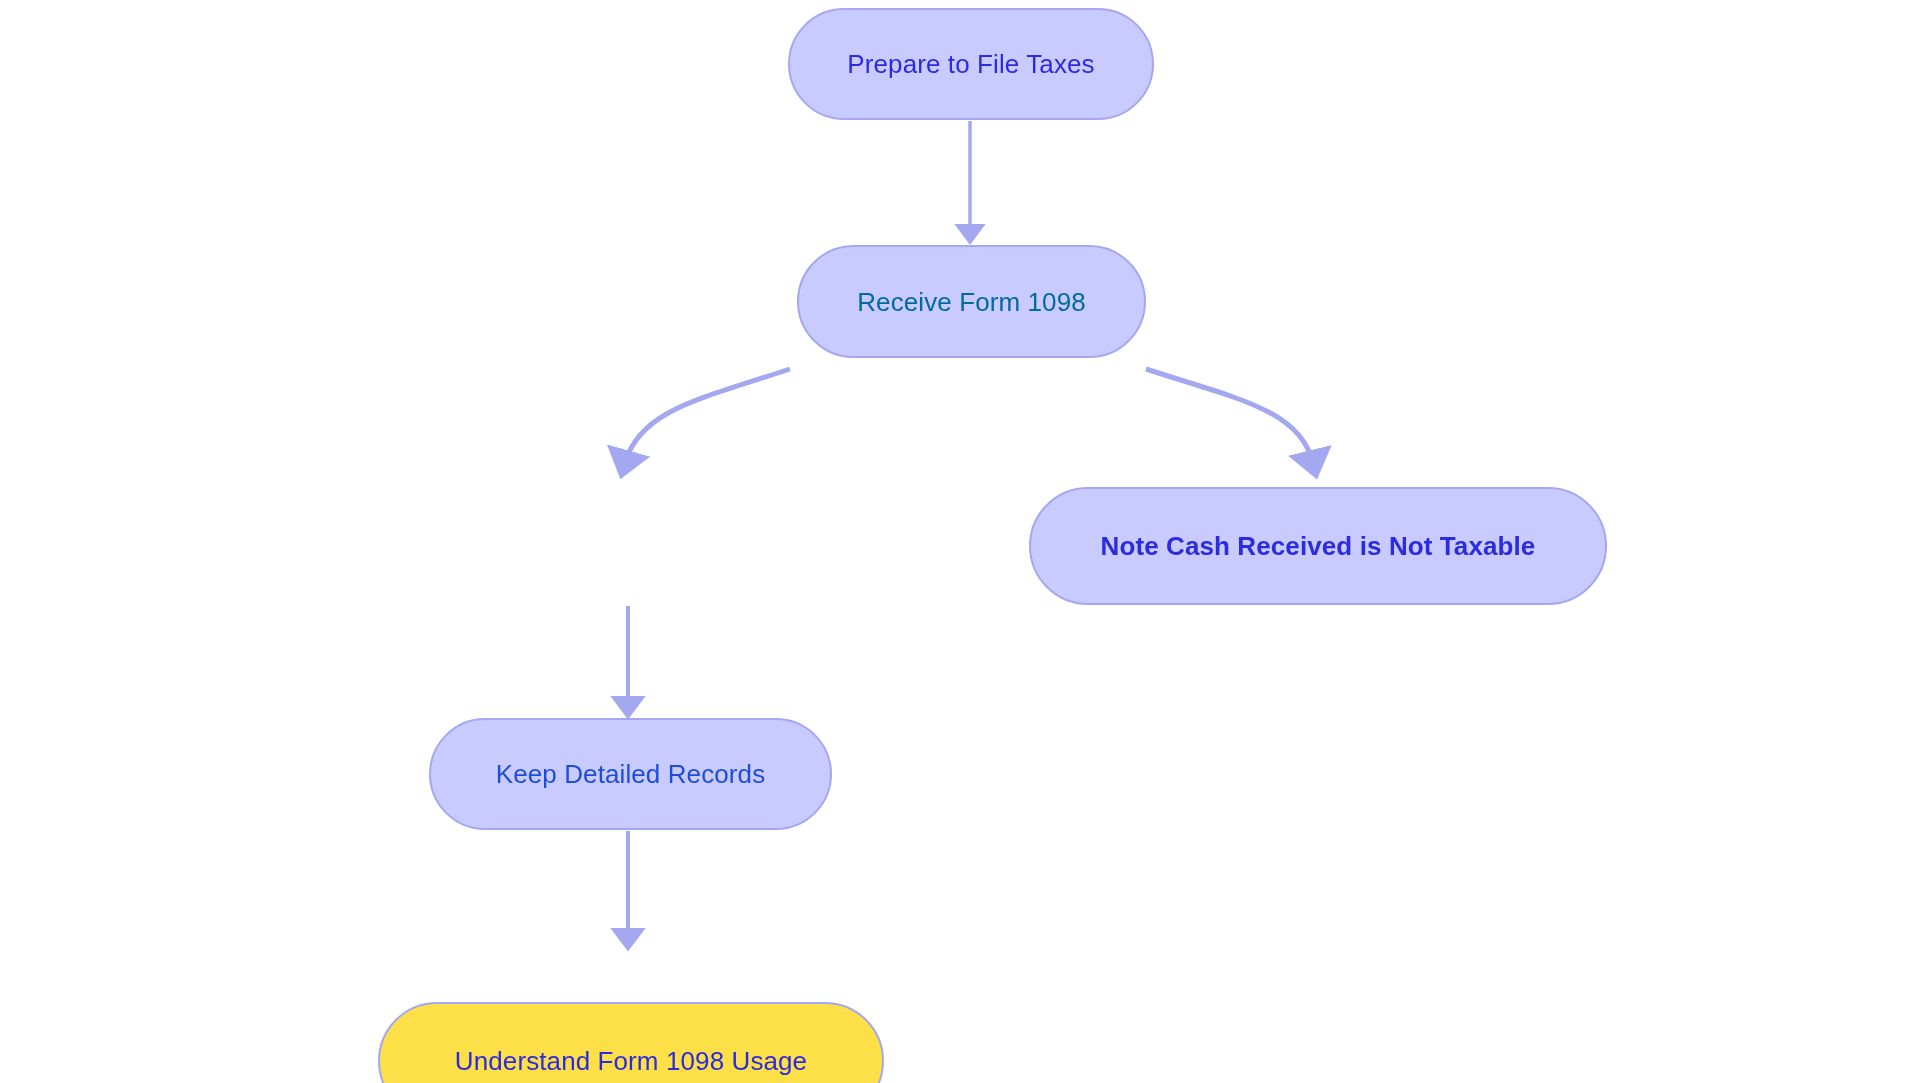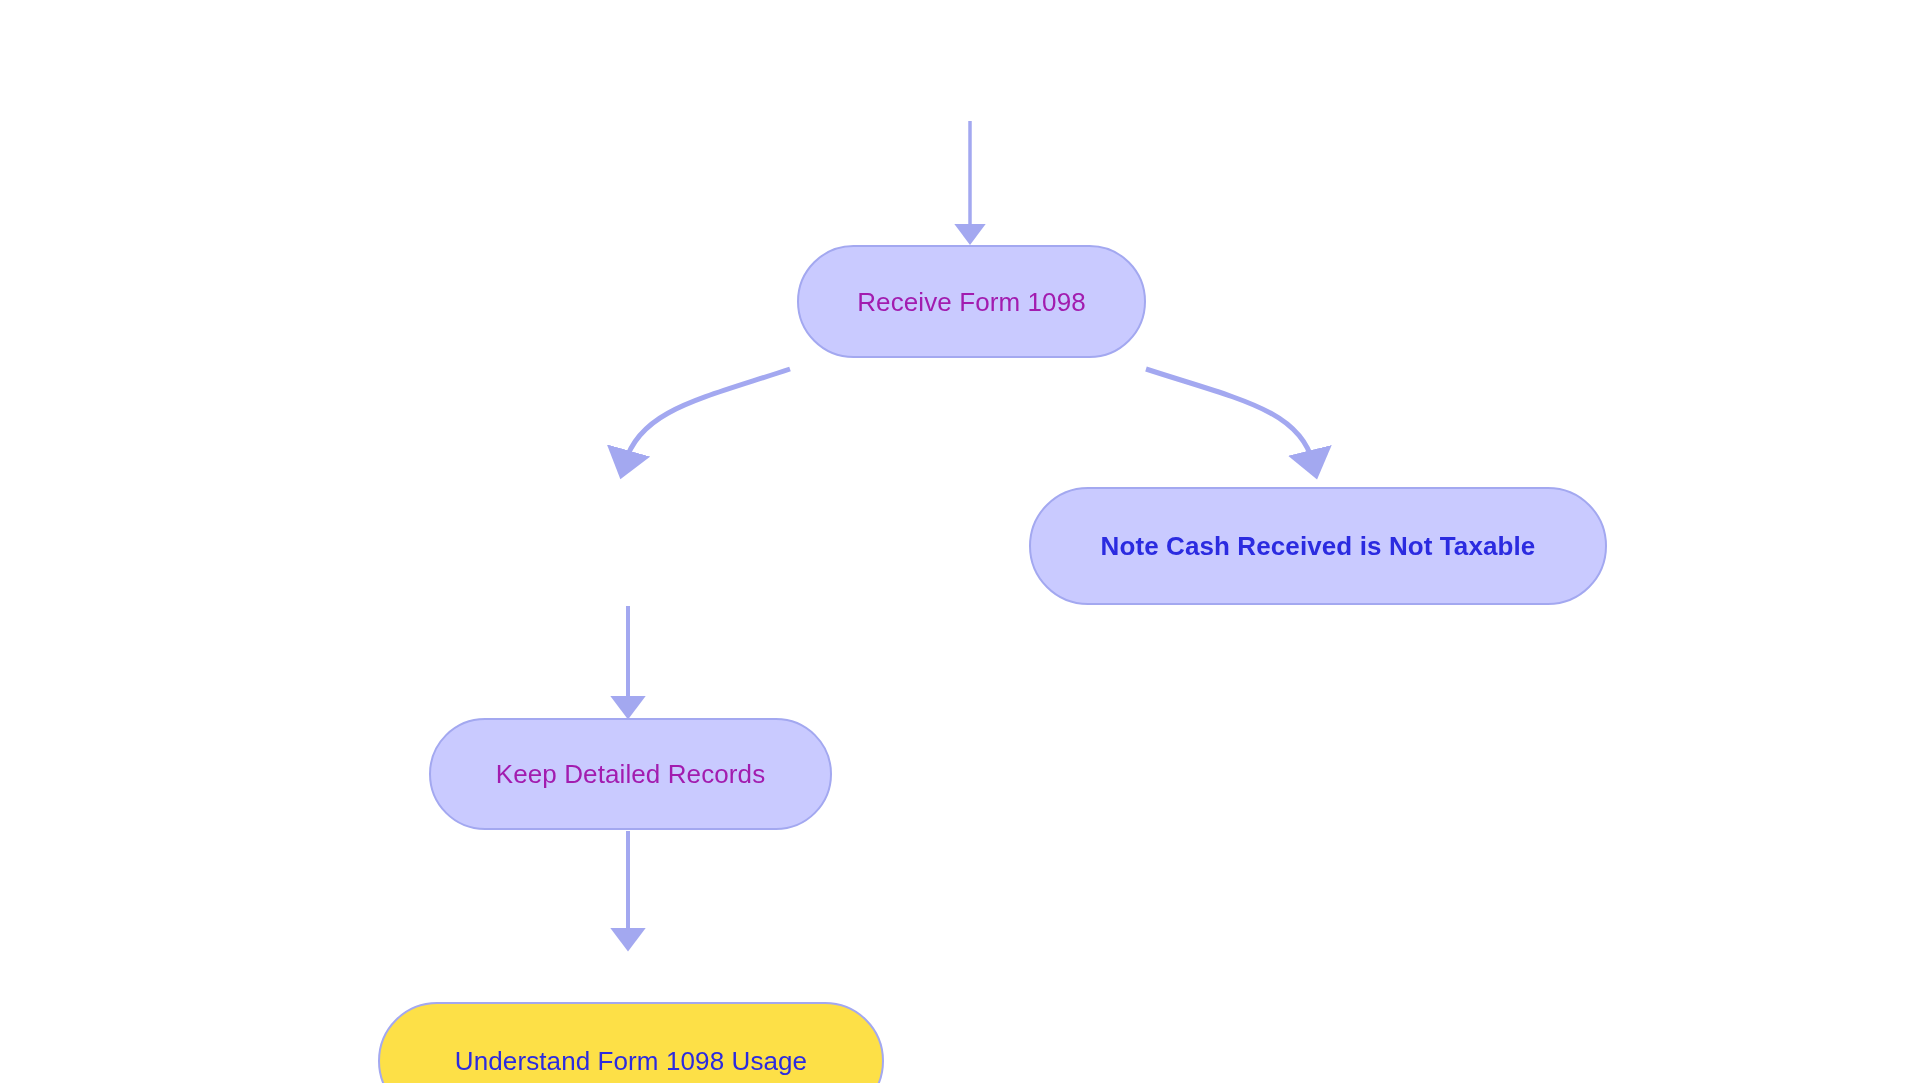--- a/index.html
+++ b/index.html
@@ -65,31 +65,34 @@
 
     <path d="M 790 369 C 700 399 640 410 625 463" fill="none" stroke="#a3a8f0" stroke-width="5" marker-end="url(#arrowhead)"></path>
 
     <path d="M 1146 369 C 1238 399 1300 410 1313 463" fill="none" stroke="#a3a8f0" stroke-width="5" marker-end="url(#arrowhead)"></path>
 
     <path d="M 628 606 L 628 706" fill="none" stroke="#a3a8f0" stroke-width="4" marker-end="url(#arrowhead)"></path>
 
     <path d="M 628 831 L 628 938" fill="none" stroke="#a3a8f0" stroke-width="4" marker-end="url(#arrowhead)"></path>
   </svg>
 
+  <div class="flow-node" style="left: 788px; top: 8px; width: 366px; height: 112px; background: rgb(201, 202, 255); border-color: rgb(163, 168, 240); color: rgb(43, 43, 224);">
+    <span class="node-label">Prepare to File Taxes</span>
+  </div>
 
-  <div class="flow-node" style="left: 797px; top: 245px; width: 349px; height: 113px; background: rgb(201, 202, 255); border-color: rgb(163, 168, 240); color: #a21caf;">
+  <div class="flow-node" style="left: 797px; top: 245px; width: 349px; height: 113px; background: rgb(201, 202, 255); border-color: rgb(163, 168, 240); color: #0369a1;">
     <span class="node-label">Receive Form 1098</span>
   </div>
 
 
   <div class="flow-node" style="left: 1029px; top: 487px; width: 578px; height: 118px; background: rgb(201, 202, 255); border-color: rgb(163, 168, 240); color: rgb(43, 43, 224); font-weight: bold;">
     <span class="node-label">Note Cash Received is Not Taxable</span>
   </div>
 
-  <div class="flow-node" style="left: 429px; top: 718px; width: 403px; height: 112px; background: rgb(201, 202, 255); border-color: rgb(163, 168, 240); color: #a21caf;">
+  <div class="flow-node" style="left: 429px; top: 718px; width: 403px; height: 112px; background: rgb(201, 202, 255); border-color: rgb(163, 168, 240); color: #1d4ed8;">
     <span class="node-label">Keep Detailed Records</span>
   </div>
 
   <div class="flow-node" style="left: 378px; top: 1002px; width: 506px; height: 118px; background: #fde047; border-color: rgb(163, 168, 240); color: rgb(43, 43, 224); text-align: right;">
     <span class="node-label">Understand Form 1098 Usage</span>
   </div>
 
 </div>
 
 </body></html>

